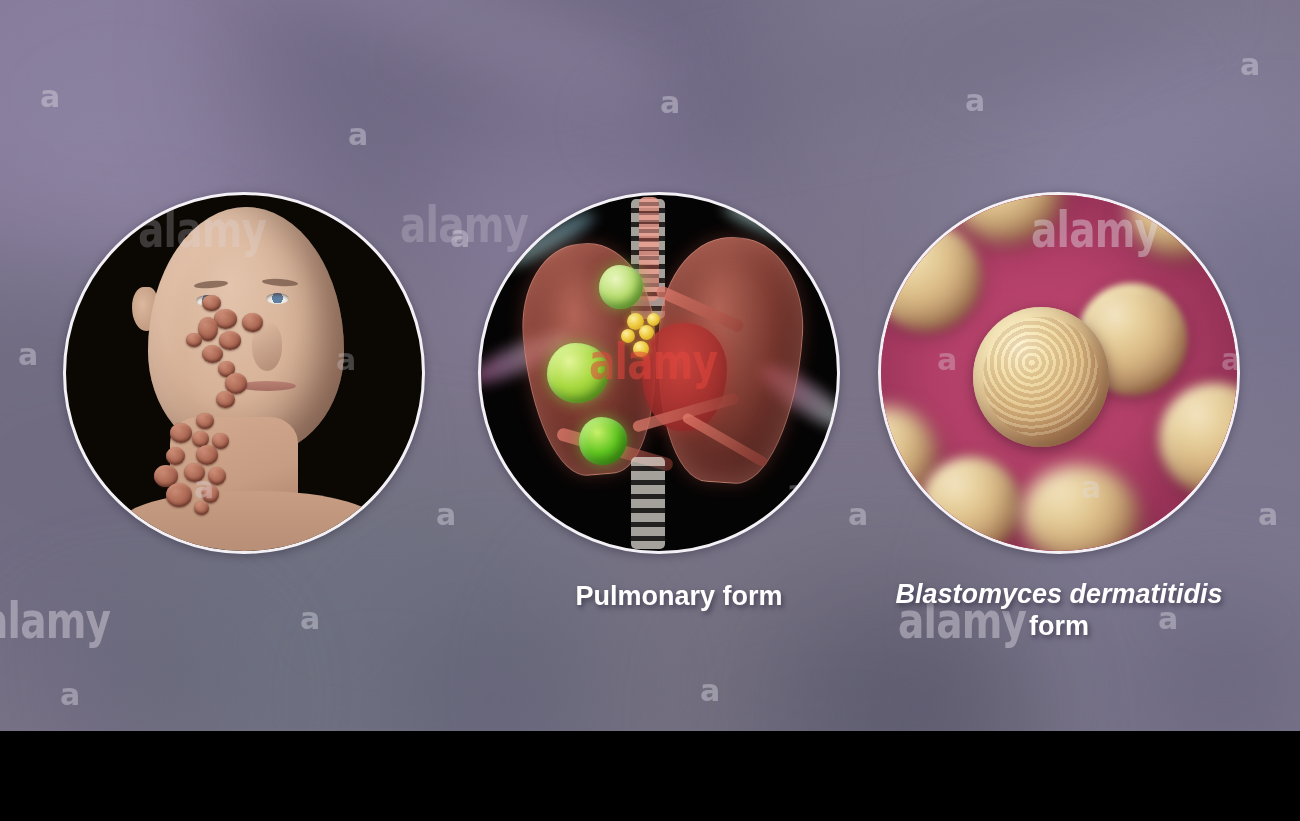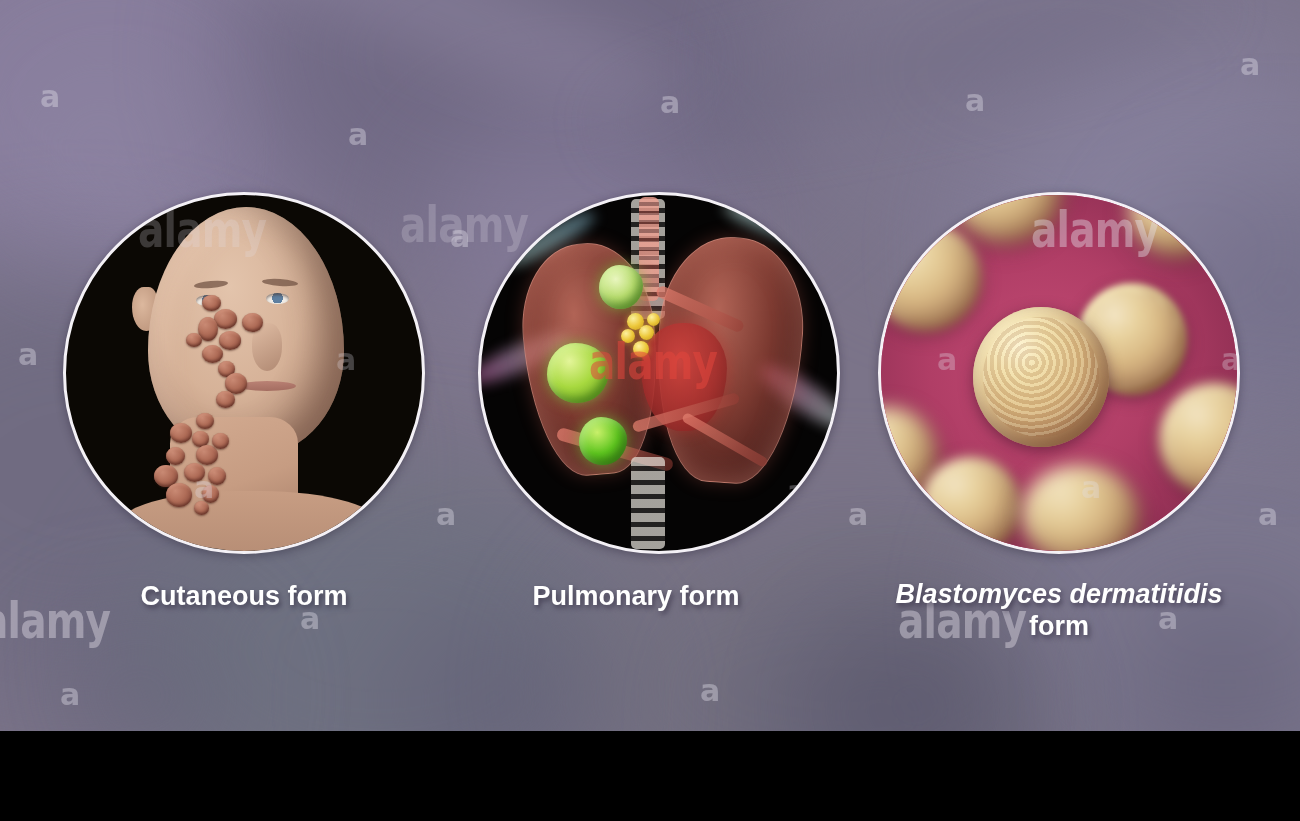--- a/index.html
+++ b/index.html
@@ -297,21 +297,21 @@
     position: absolute;
     text-align: center;
     color: #ffffff;
     font-size: 27px;
     font-weight: bold;
     line-height: 32px;
     text-shadow: 2px 3px 5px rgba(35, 28, 50, 0.55);
     user-select: none;
   }
   #caption-cutaneous { left: 63px;  top: 580px; width: 362px; }
-  #caption-pulmonary { left: 455px; top: 580px; width: 362px; }
+  #caption-pulmonary { left: 498px; top: 580px; width: 362px; }
   #caption-fungi     { left: 878px; top: 578px; width: 362px; }
   .caption .sci { font-style: italic; }
 
   
   #footer {
     position: absolute;
     left: 0;
     top: 731px;
     width: 1300px;
     height: 90px;
@@ -458,23 +458,20 @@
       <div class="cell blur1" style="left:196px; top:88px;  width:110px; height:112px;"></div>
       <div class="cell" style="left:92px;  top:112px; width:136px; height:140px;"></div>
 
       <div class="wm-alamy" style="left:150px; top:10px;">alamy</div>
       <div class="wm-a" style="left:56px;  top:150px; opacity:.8;">a</div>
       <div class="wm-a" style="left:340px; top:150px; opacity:.8;">a</div>
       <div class="wm-a" style="left:200px; top:278px; opacity:.8;">a</div>
     </div>
   </div>
 
-  <div class="caption" id="caption-cutaneous">
-    <span>Cutaneous form</span>
-  </div>
 
   <div class="caption" id="caption-pulmonary">
     <span>Pulmonary form</span>
   </div>
 
   <div class="caption" id="caption-fungi">
     <span class="sci">Blastomyces dermatitidis</span><span> form</span>
   </div>
 
   <div id="footer">

